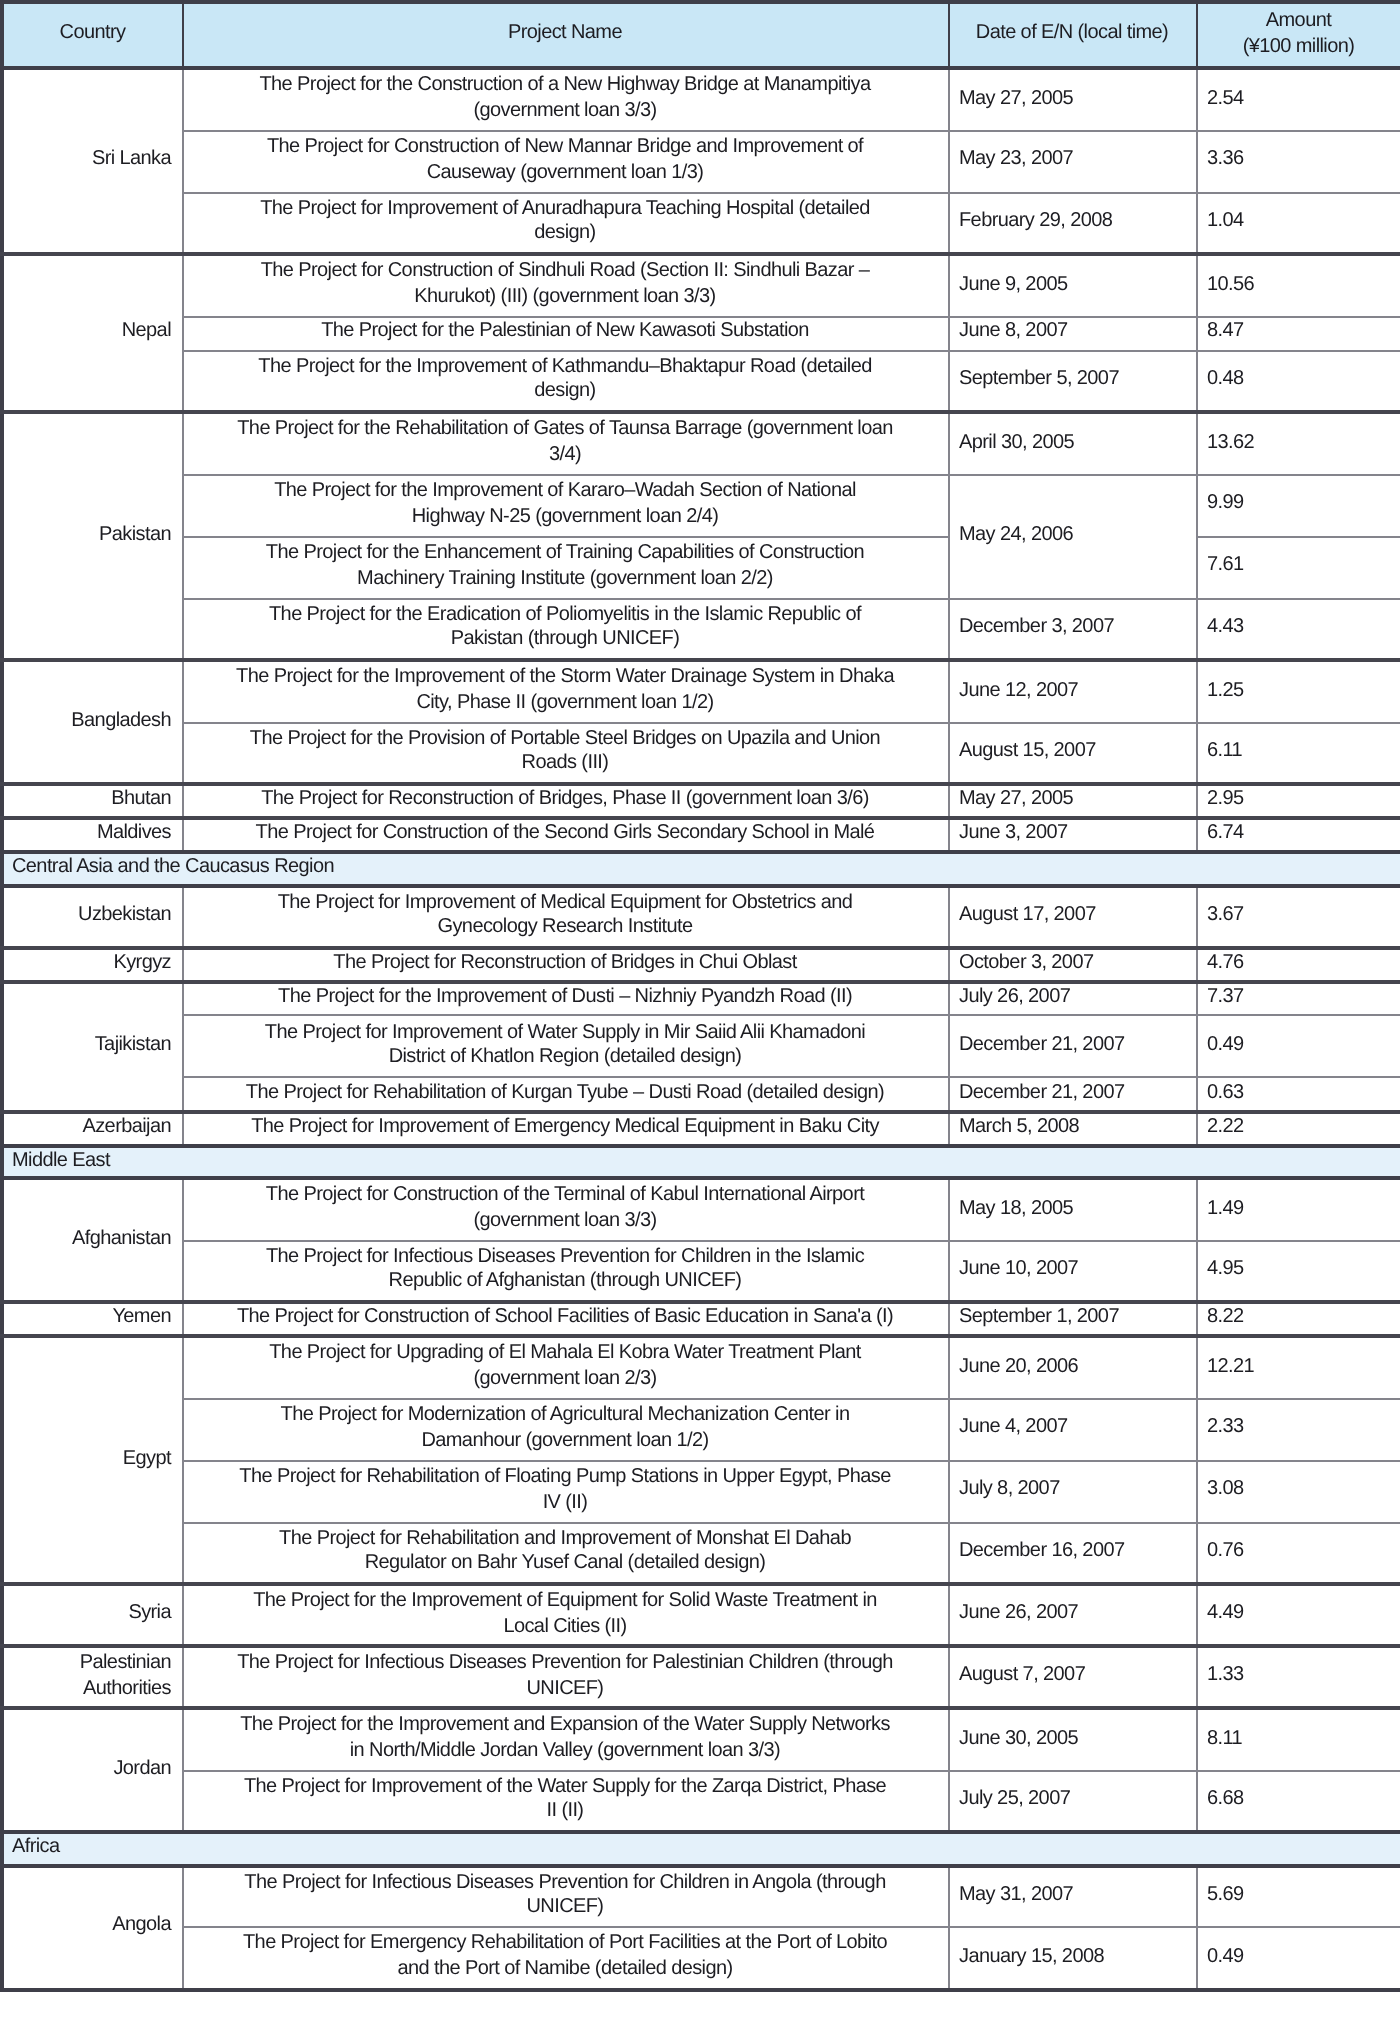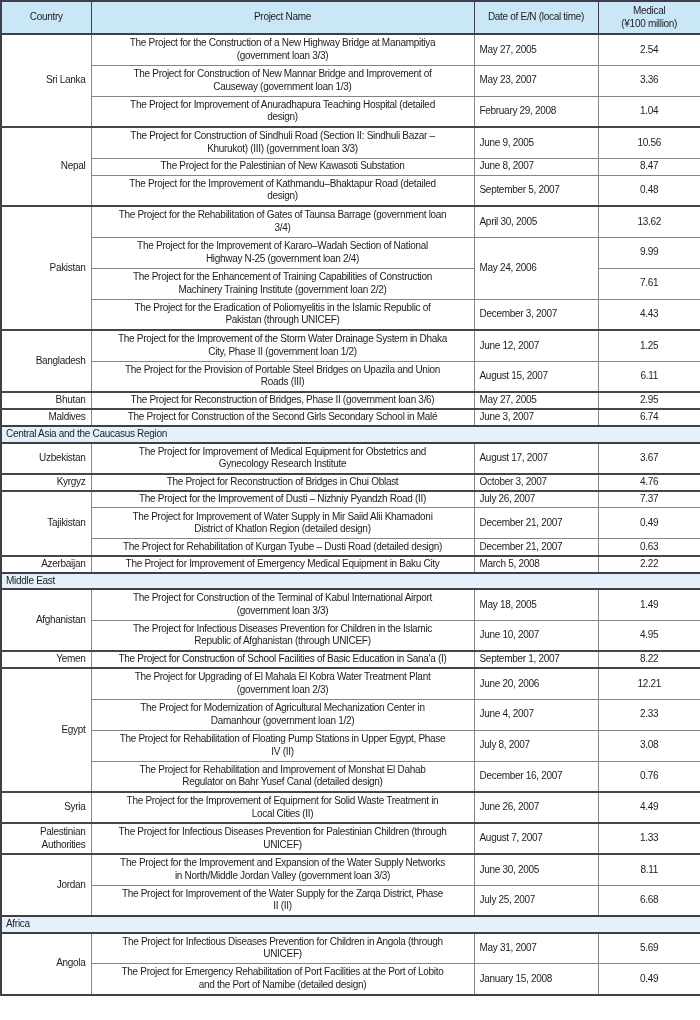--- a/index.html
+++ b/index.html
@@ -31,21 +31,21 @@
     height:29px;
     white-space:pre-line;
   }
   tr.h1{height:17px;}
   tr.h2{height:31px;}
   tr.hband{height:15px;}
   tr.group-start td{border-top:2px solid #45454e;}
   td.country{text-align:right;}
   td.proj{text-align:center;white-space:pre-line;}
   td.date{text-align:left;margin-top:44px;}
-  td.amount{text-align:center;}
+  td.amount{text-align:left;}
   td.band{
     background:#e4f1fa;
     text-align:left;
     padding:1px 4px;
     border-top:2px solid #3f3f49;
     border-bottom:2px solid #3f3f49;
     border-left:2px solid #3f3f49;
     border-right:2px solid #3f3f49;
   }
   col.c-country{width:90px;}
@@ -61,21 +61,21 @@
     <col class="c-country">
       <col class="c-proj">
       <col class="c-date">
       <col class="c-amount">
   </colgroup>
   <thead>
     <tr>
       <th>Country</th>
       <th>Project Name</th>
       <th>Date of E/N (local time)</th>
-      <th>Medical
+      <th>Amount
 (¥100 million)</th>
     </tr>
   </thead>
   <tbody>
       <tr class="h2 group-start">
         <td class="country" rowspan="3">Sri Lanka</td>
         <td class="proj">The Project for the Construction of a New Highway Bridge at Manampitiya
 (government loan 3/3)</td>
         <td class="date">May 27, 2005</td>
         <td class="amount">2.54</td>

